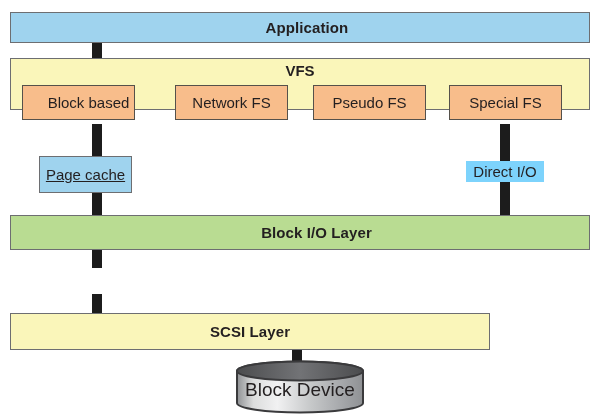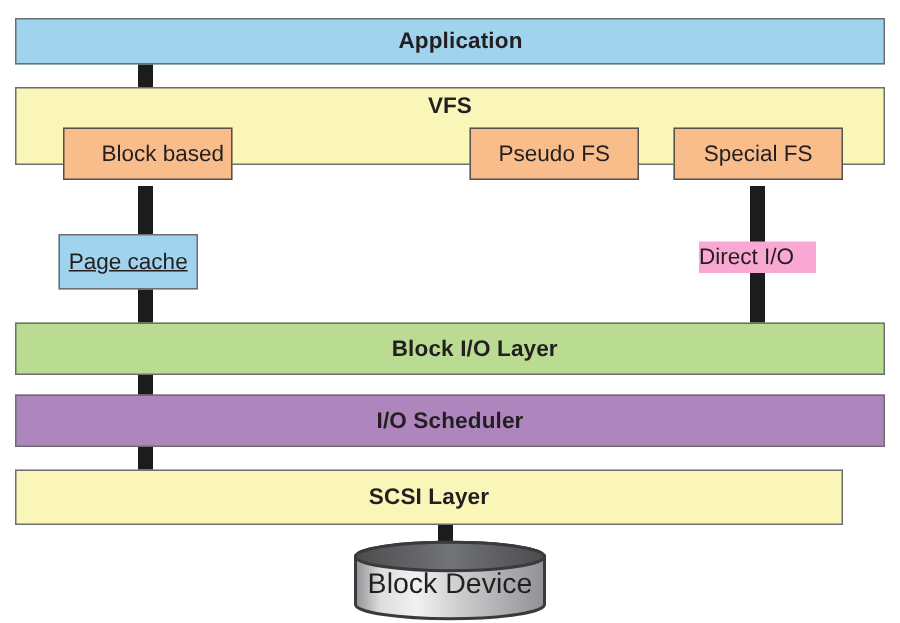--- a/index.html
+++ b/index.html
@@ -44,42 +44,42 @@
     position: absolute;
     top: 3px; left: 0; width: 100%;
     text-align: center;
     font-size: 15px; font-weight: 700;
   }
   .sub-box {
     top: 26px; width: 113px; height: 35px;
     background: var(--orange);
     border: 1.2px solid var(--border-dark);
   }
-  .sub-box.pos-0 { left: 31px; padding-left: 20px; }
+  .sub-box.pos-0 { left: 11px; padding-left: 20px; }
   .sub-box.pos-1 { left: 164px; }
   .sub-box.pos-2 { left: 302px; }
   .sub-box.pos-3 { left: 438px; }
   .small-box.page-cache {
     left: 39px; top: 156px; width: 93px; height: 37px;
     background: var(--blue);
     z-index: 3;
     text-decoration: underline;
   }
   .direct-io-label {
     position: absolute;
     left: 466px; top: 161px; width: 78px;
-    text-align: left;
-    background: #f9a8d4;
+    text-align: center;
+    background: #7dd3fc;
     font-size: 15px; font-weight: 400;
     z-index: 3;
     padding: 2px 0;
   }
   .bar-blockio  { left: 10px; top: 215px; width: 580px; height: 35px; background: var(--green); padding-left: 33px; }
   .bar-iosched  { left: 10px; top: 263px; width: 580px; height: 35px; background: var(--purple); }
-  .bar-scsi     { left: 10px; top: 313px; width: 552px; height: 37px; background: var(--yellow); }
+  .bar-scsi     { left: 10px; top: 313px; width: 480px; height: 37px; background: var(--yellow); }
   .connector {
     position: absolute;
     width: 10px;
     background: var(--connector);
     z-index: 1;
   }
   .c-app-vfs      { left: 92px;  top: 38px;  height: 28px; }
   .c-vfs-blockio  { left: 92px;  top: 124px; height: 96px; }
   .c-directio     { left: 500px; top: 124px; height: 96px; }
   .c-blockio-sched{ left: 92px;  top: 246px; height: 22px; }
@@ -112,41 +112,41 @@
 
   <div class="bar bar-application">
     <span class="bar-label">Application</span>
   </div>
 
   <div class="bar bar-vfs">
     <div class="vfs-title">VFS</div>
     <div class="sub-box pos-0">
       <span class="box-label">Block based</span>
     </div>
+    <div class="sub-box pos-1">
+      <span class="box-label">Network FS</span>
+    </div>
     <div class="sub-box pos-2">
       <span class="box-label">Pseudo FS</span>
     </div>
     <div class="sub-box pos-3">
       <span class="box-label">Special FS</span>
     </div>
   </div>
 
   <div class="small-box page-cache">
     <span class="box-label">Page cache</span>
   </div>
 
   <div class="direct-io-label">Direct I/O</div>
 
   <div class="bar bar-blockio">
     <span class="bar-label">Block I/O Layer</span>
   </div>
 
-  <div class="bar bar-iosched">
-    <span class="bar-label">I/O Scheduler</span>
-  </div>
 
   <div class="bar bar-scsi">
     <span class="bar-label">SCSI Layer</span>
   </div>
 
   <div class="cylinder-wrap">
     <svg width="130" height="59" viewBox="0 0 130 59">
       <defs>
         <linearGradient id="bodyGrad" x1="0" y1="0" x2="1" y2="0">
           <stop offset="0" stop-color="#8f9194"></stop>

